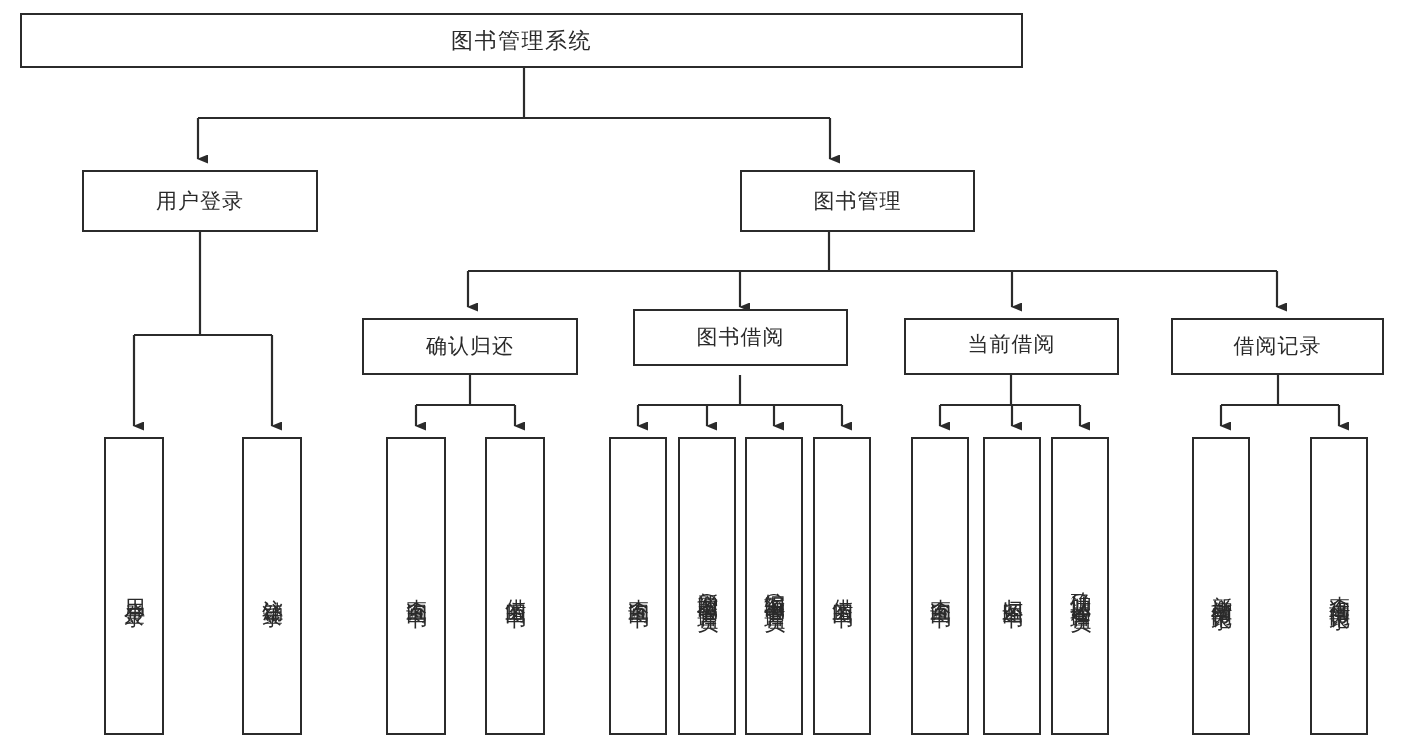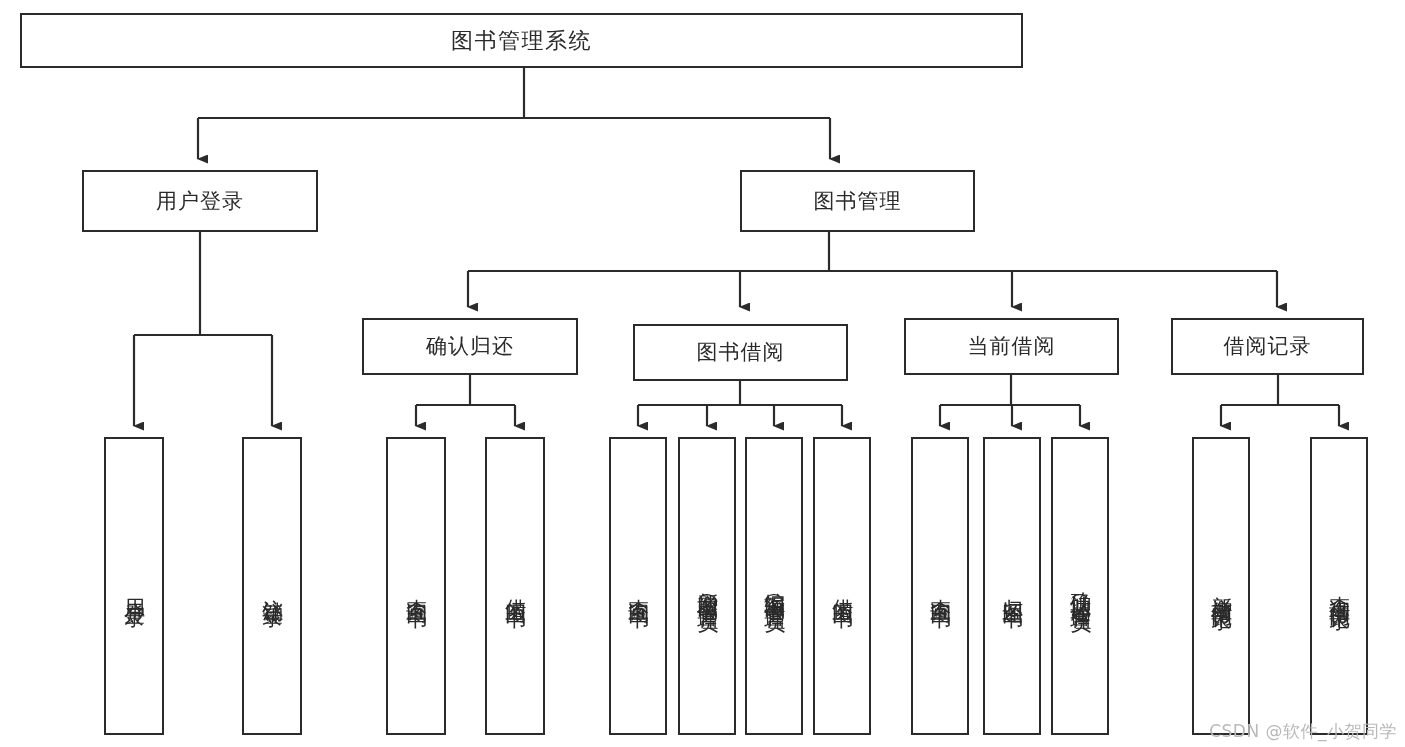--- a/index.html
+++ b/index.html
@@ -127,27 +127,27 @@
       </div>
       <div class="node horiz" style="left: 82px; top: 170px; width: 236px; height: 62px;">
         <span class="label">用户登录</span>
       </div>
       <div class="node horiz" style="left: 712px; top: 170px; width: 235px; height: 62px; margin-left: 28px;">
         <span class="label">图书管理</span>
       </div>
       <div class="node horiz" style="left: 362px; top: 318px; width: 216px; height: 57px;">
         <span class="label">确认归还</span>
       </div>
-      <div class="node horiz" style="left: 633px; top: 324px; width: 215px; height: 57px;">
+      <div class="node horiz" style="left: 633px; top: 309px; width: 215px; height: 57px;">
         <span class="label">图书借阅</span>
       </div>
-      <div class="node horiz" style="left: 904px; top: 318px; width: 215px; height: 57px;">
+      <div class="node horiz" style="left: 904px; top: 318px; width: 215px; height: 57px; font-family: Liberation Mono, monospace;">
         <span class="label">当前借阅</span>
       </div>
-      <div class="node horiz" style="left: 1171px; top: 318px; width: 193px; height: 57px;">
+      <div class="node horiz" style="left: 1171px; top: 318px; width: 213px; height: 57px;">
         <span class="label">借阅记录</span>
       </div>
       <div class="node vert" style="left: 104px; top: 437px; width: 60px; height: 298px;">
         <span class="label">用户登录</span>
       </div>
       <div class="node vert" style="left: 242px; top: 437px; width: 60px; height: 298px;">
         <span class="label">注销登录</span>
       </div>
       <div class="node vert" style="left: 386px; top: 437px; width: 60px; height: 298px;">
         <span class="label">查询图书</span>
@@ -177,14 +177,13 @@
         <span class="label">确认归还（管理员）</span>
       </div>
       <div class="node vert" style="left: 1192px; top: 437px; width: 58px; height: 298px;">
         <span class="label">新增借阅记录</span>
       </div>
       <div class="node vert" style="left: 1310px; top: 437px; width: 58px; height: 298px;">
         <span class="label">查询借阅记录</span>
       </div>
     </div>
 
-  <div class="watermark">CSDN @软件_小贺同学</div>
 </div>
 
 </body></html>

